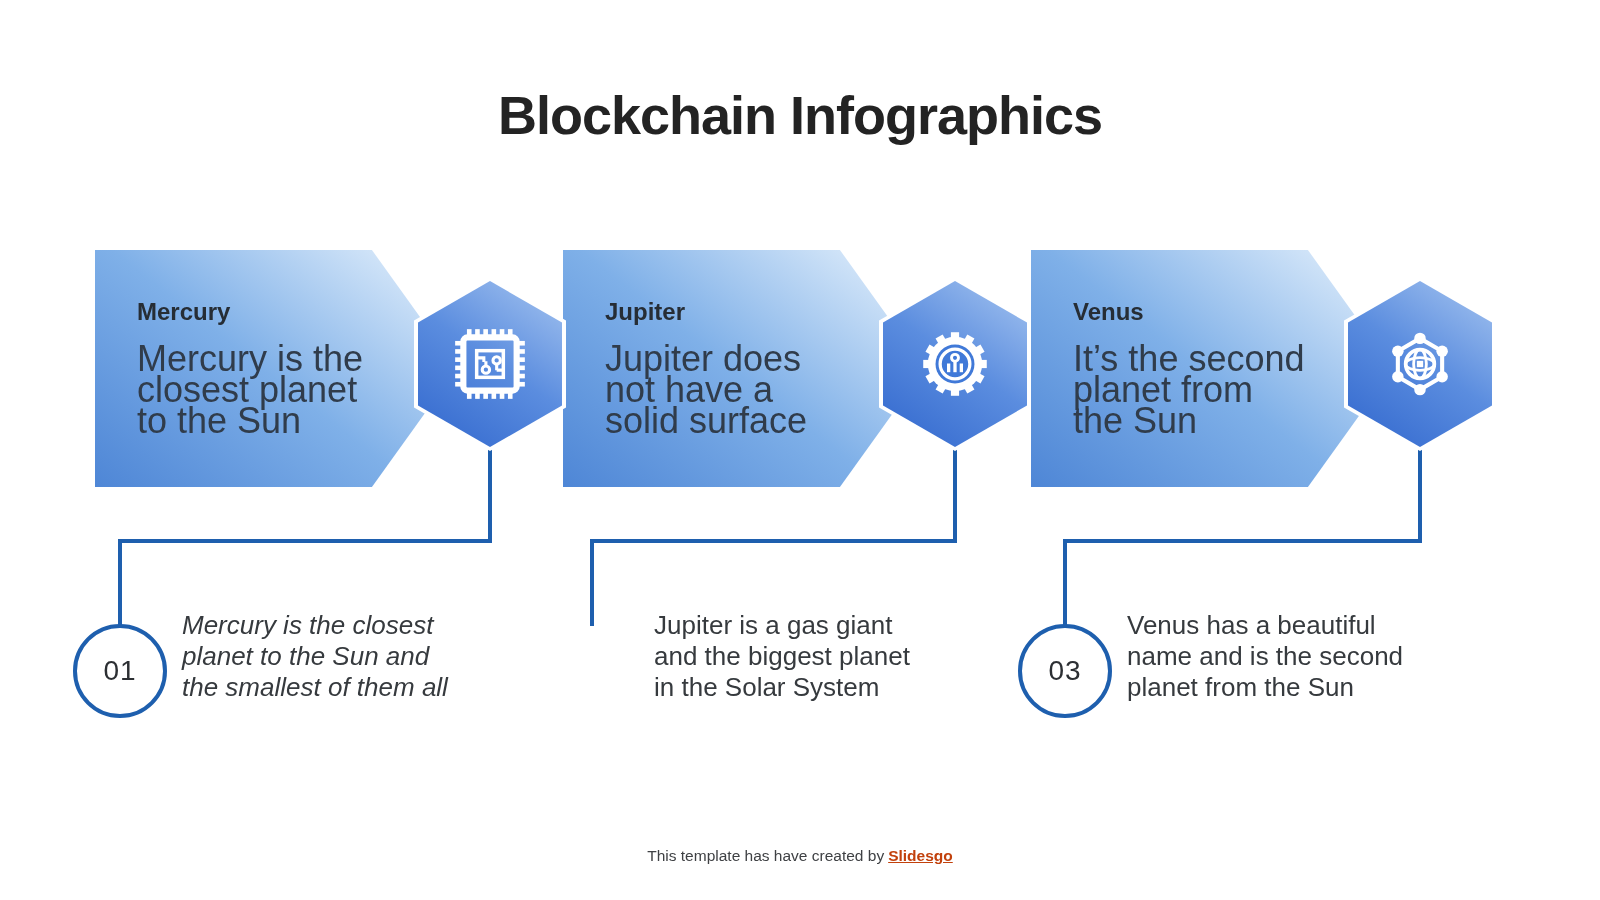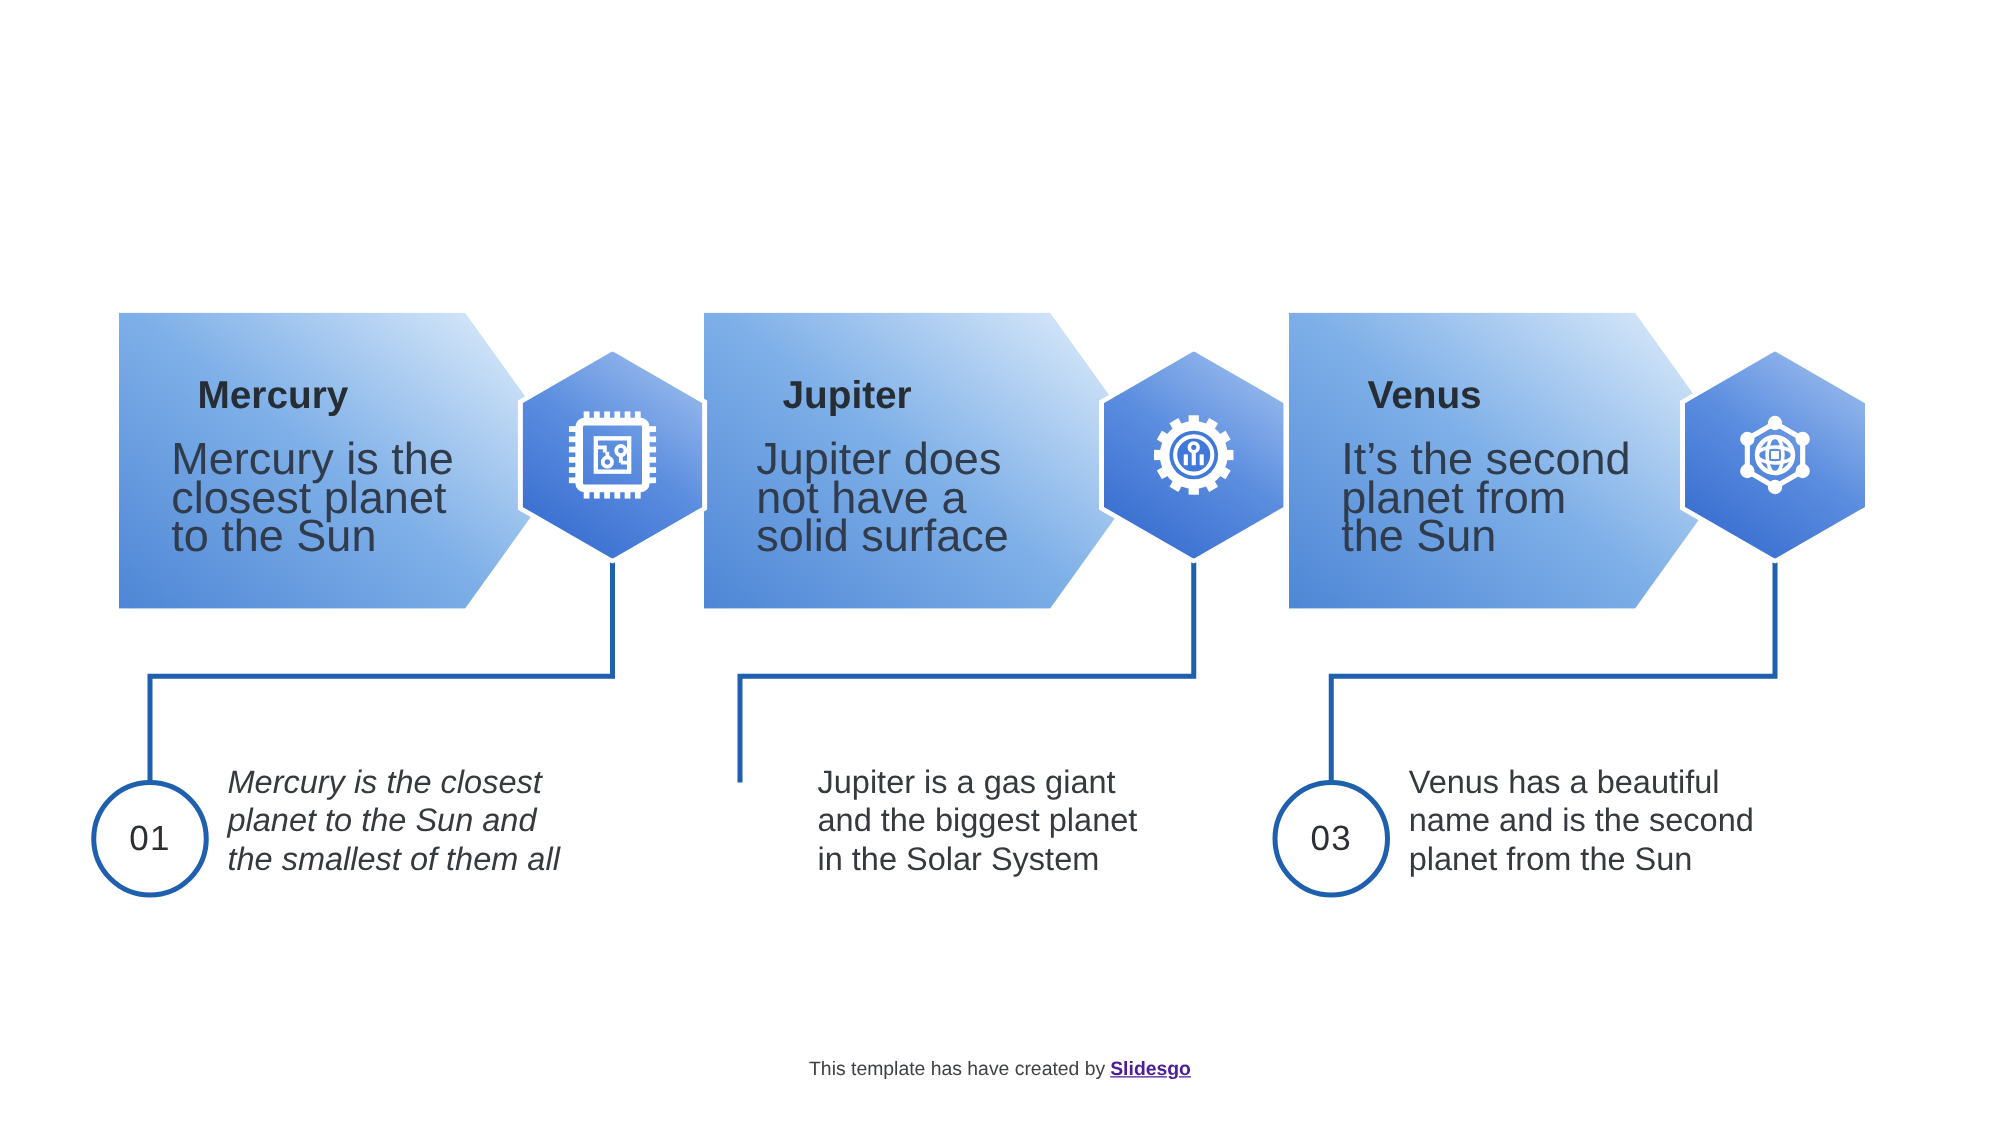--- a/index.html
+++ b/index.html
@@ -18,22 +18,22 @@
     position: absolute; top: 250px; width: 362px; height: 237px;
     background: linear-gradient(38deg, #4e86d6 0%, #7fb0e8 48%, #eaf4fd 100%);
     clip-path: polygon(0 0, 76.5% 0, 100% 50%, 76.5% 100%, 0 100%);
     z-index: 1;
   }
   .card-1 { left: 95px; }
   .card-2 { left: 563px; }
   .card-3 { left: 1031px; }
   .card-content { padding: 48px 0 0 42px; }
   .card-title {
-    font-size: 31px; font-weight: 700; color: #262d35;
-    margin-bottom: 17px; letter-spacing: 0; margin-left: 21px;
+    font-size: 24px; font-weight: 700; color: #262d35;
+    margin-bottom: 17px; letter-spacing: 0;
   }
   .card-desc {
     font-size: 36px; line-height: 31px; color: #303c4b;
     white-space: pre-line;
   }
 
   
   .connectors { position: absolute; left: 0; top: 0; z-index: 2; pointer-events: none; }
 
   
@@ -72,29 +72,30 @@
   .st-1 { left: 182px; font-style: italic; }
   .st-2 { left: 654px; }
   .st-3 { left: 1127px; }
 
   
   .footer {
     position: absolute; top: 847px; left: 0; width: 100%;
     text-align: center; font-size: 15.5px; color: #3f4144;
   }
   .footer .brand {
-    font-weight: 700; text-decoration: underline; color: #4c1d95;
+    font-weight: 700; text-decoration: underline; color: #c2410c;
     margin-left: 4px; cursor: pointer;
   }
 </style>
 </head>
 <body>
 
 <div class="canvas">
 
+  <h1 class="page-title">Blockchain Infographics</h1>
 
   <div class="card card-1">
     <div class="card-content">
       <div class="card-title">Mercury</div>
       <div class="card-desc">Mercury is the
 closest planet
 to the Sun</div>
     </div>
   </div>
   <div class="card card-2">

